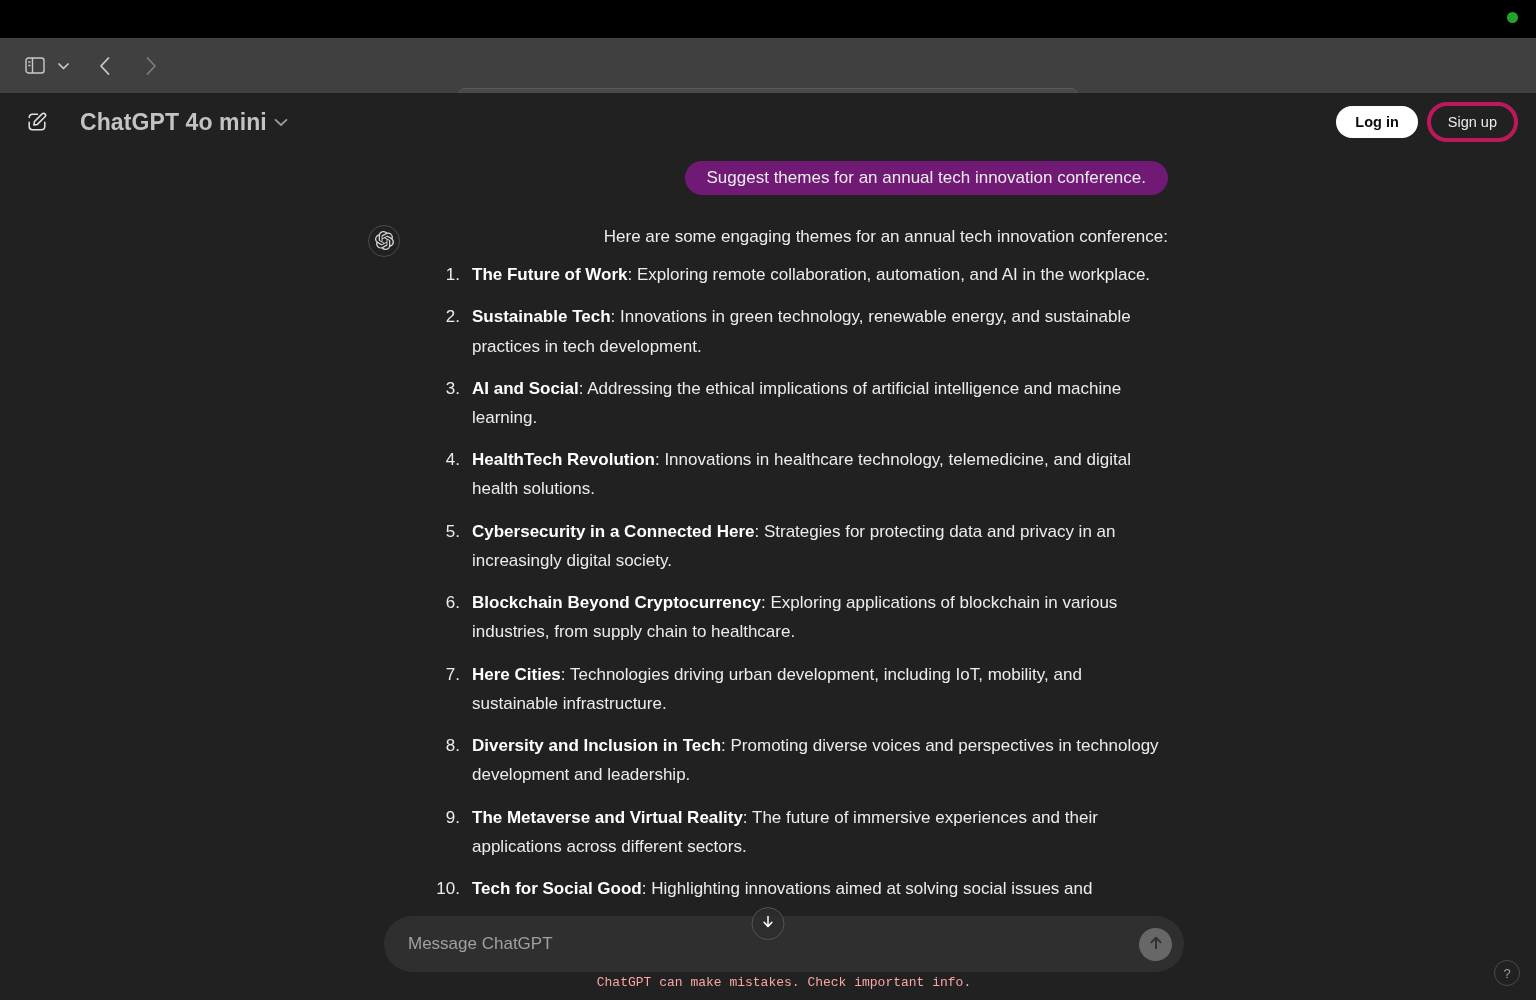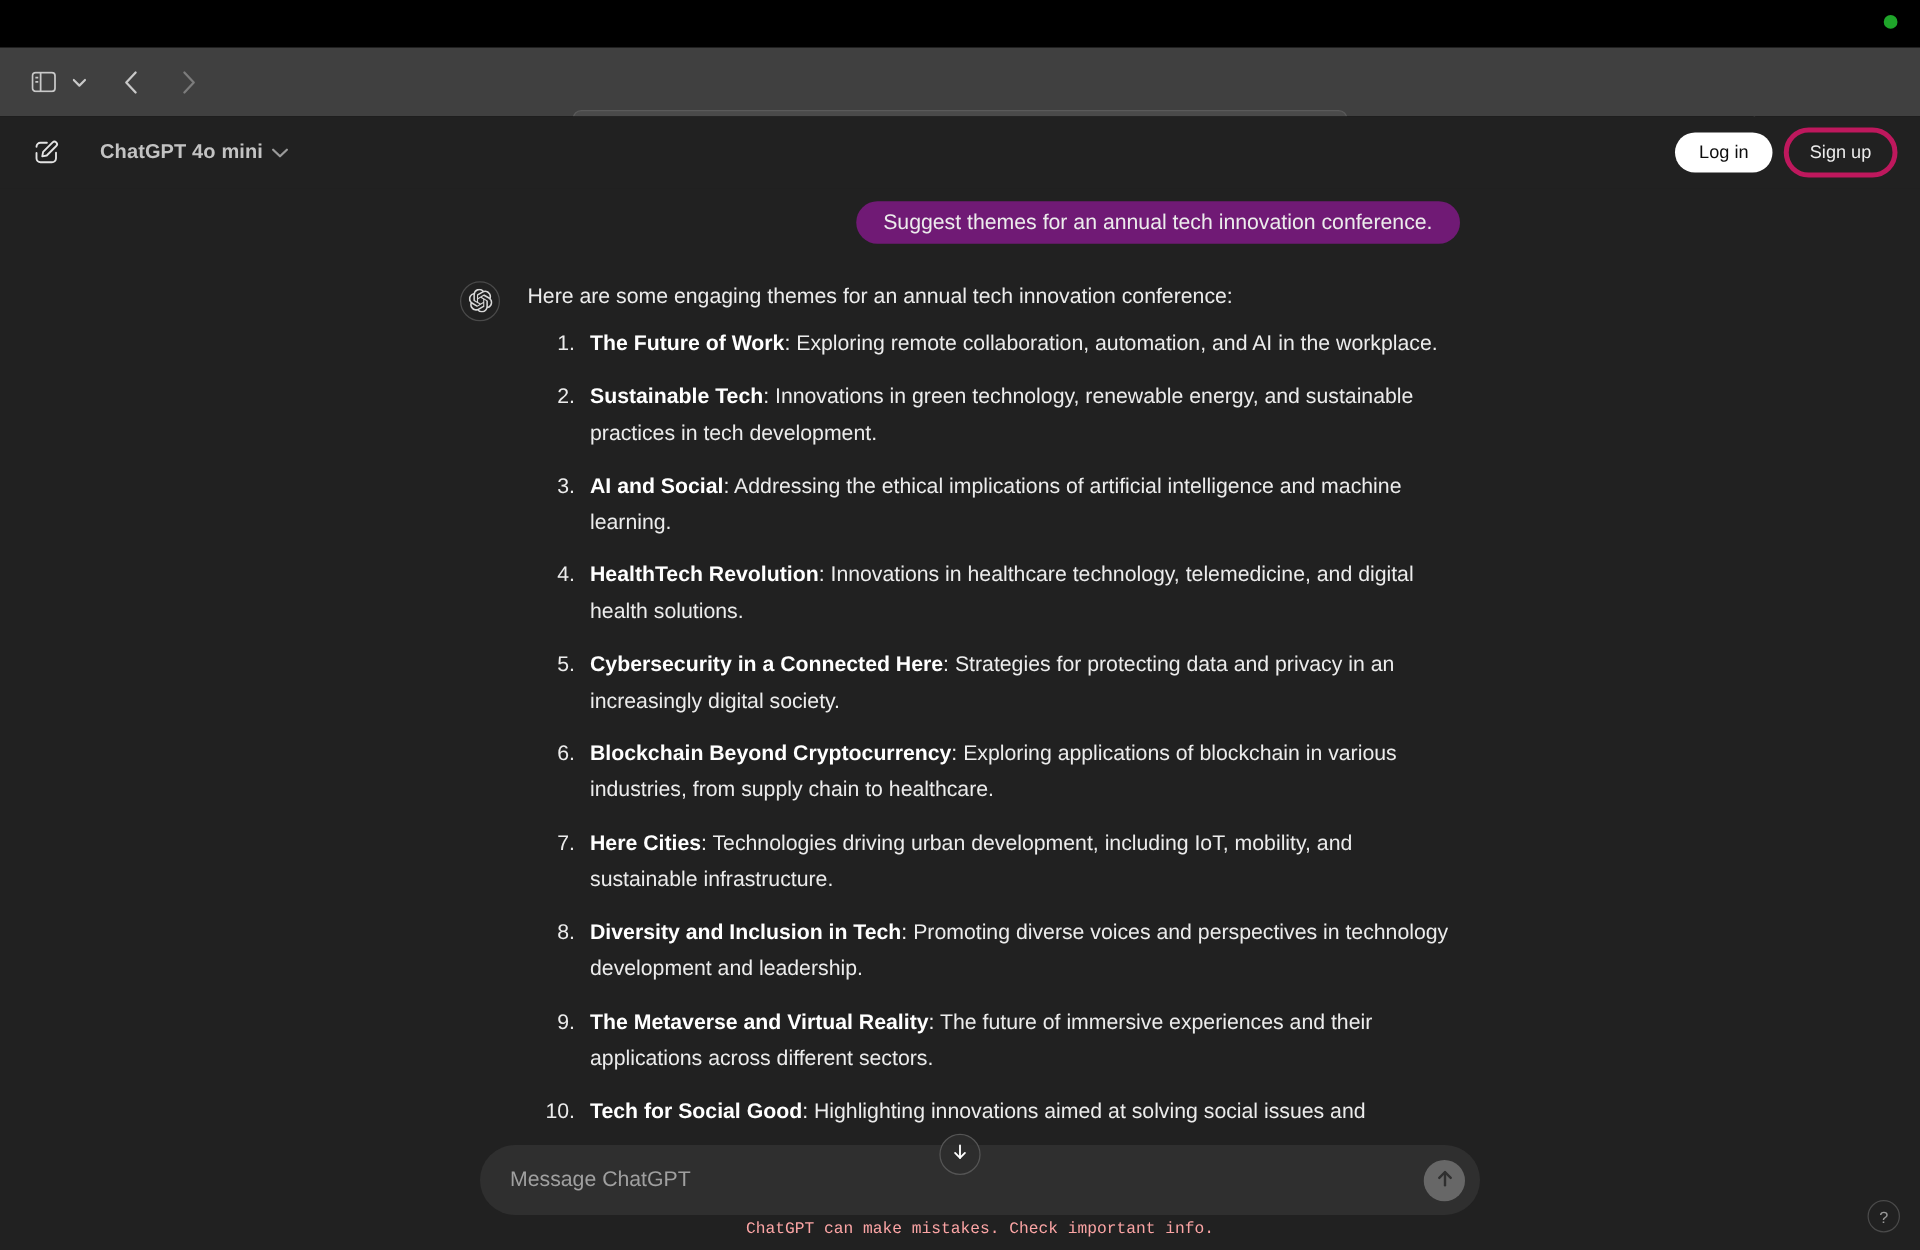--- a/index.html
+++ b/index.html
@@ -83,32 +83,32 @@
   .new-chat-btn {
     width: 38px; height: 38px;
     display: flex; align-items: center; justify-content: center;
     color: #e3e3e3; border-radius: 8px;
   }
   .model-picker {
     display: flex; align-items: center; gap: 7px;
     margin-left: 16px;
     padding: 5px 8px; border-radius: 8px;
     color: #c3c3c3;
-    font-size: 16px; font-weight: 700;
+    font-size: 23px; font-weight: 700;
     letter-spacing: .1px;
   }
   .model-picker .chev { color: #9a9a9a; display: flex; }
 
   .auth-btns {
     margin-left: auto;
     display: flex; align-items: center; gap: 9px;
   }
   .btn-login {
     background: #ffffff; color: #0d0d0d;
-    font-size: 14.5px; font-weight: 400;
+    font-size: 14.5px; font-weight: 700;
     padding: 8px 19px; border-radius: 999px; border: none;
     font-family: "Liberation Sans", sans-serif;
   }
   .btn-signup {
     background: transparent; color: #ececec;
     font-size: 14.5px; font-weight: 500;
     padding: 8px 17px; border-radius: 999px;
     border: 4px solid #be185d;
     font-family: "Liberation Sans", sans-serif;
   }
@@ -138,21 +138,21 @@
   .assistant-row { display: flex; gap: 22px; align-items: flex-start; }
   .avatar {
     flex: 0 0 auto;
     width: 32px; height: 32px;
     border-radius: 50%;
     border: 1px solid #4a4a4a;
     display: flex; align-items: center; justify-content: center;
     margin-top: 2px;
   }
   .assistant-body { flex: 1; color: #ececec; font-size: 17px; line-height: 1.62; }
-  .assistant-intro { margin-bottom: 10px; }
+  .assistant-intro { margin-bottom: 10px; text-align: right; }
 
   ol.theme-list { list-style: none; counter-reset: li; margin: 0; padding: 0; }
   ol.theme-list > li {
     counter-increment: li;
     position: relative;
     padding-left: 50px;
     margin-bottom: 13px;
     line-height: 1.72;
   }
   ol.theme-list > li::before {

